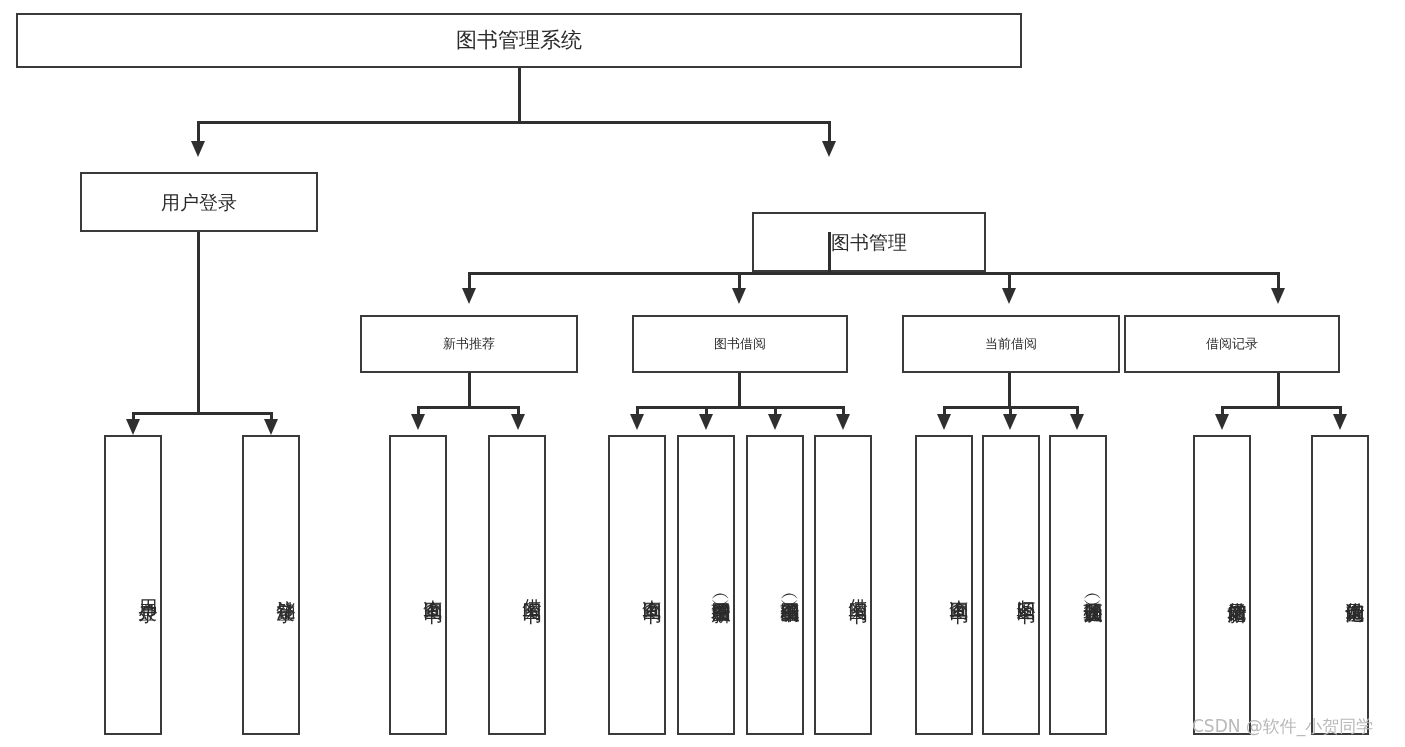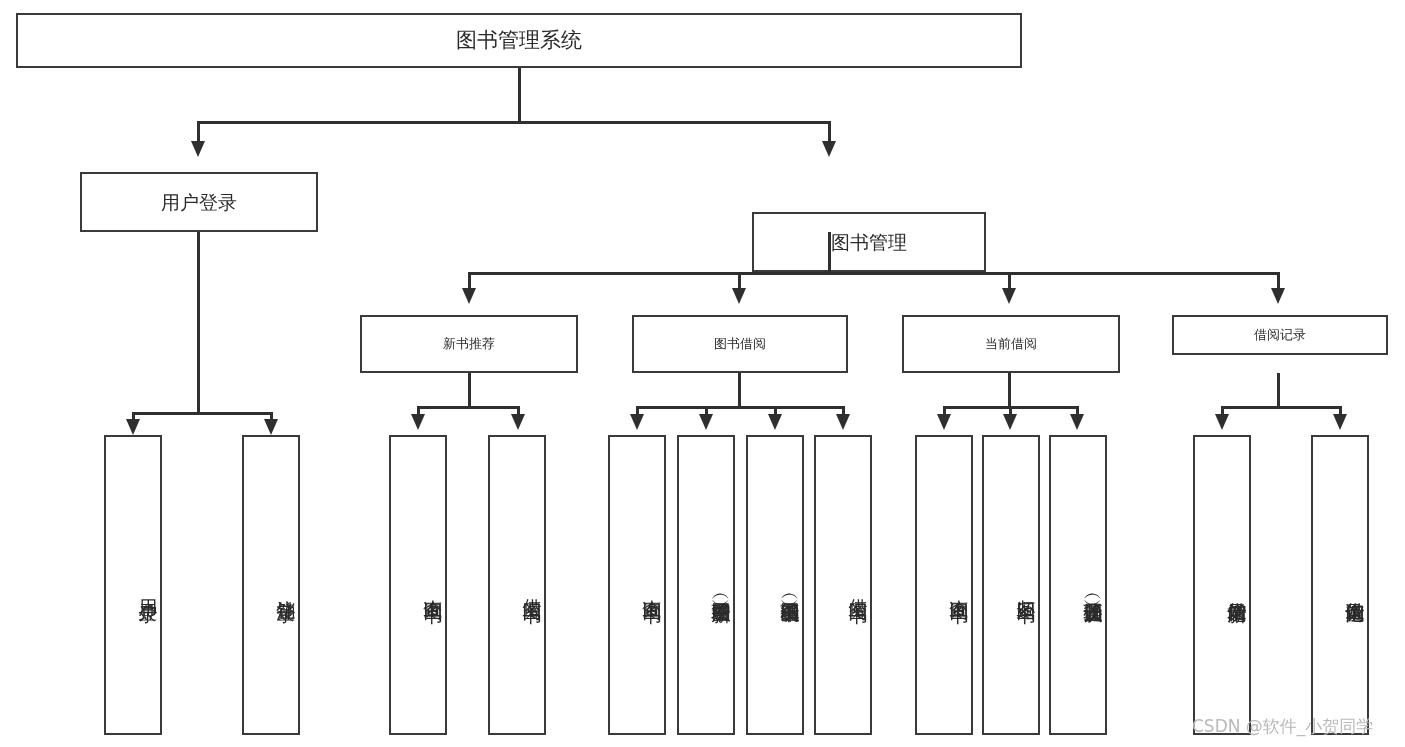--- a/index.html
+++ b/index.html
@@ -117,21 +117,21 @@
   <div class="vline" style="left:738px; top:272px; height:18px;"></div>
   <div class="arrow" style="left:732px; top:288px;"></div>
   <div class="vline" style="left:1008px; top:272px; height:18px;"></div>
   <div class="arrow" style="left:1002px; top:288px;"></div>
   <div class="vline" style="left:1277px; top:272px; height:18px;"></div>
   <div class="arrow" style="left:1271px; top:288px;"></div>
 
   <div class="node level3" style="left:360px; top:315px; width:218px; height:58px;">新书推荐</div>
   <div class="node level3" style="left:632px; top:315px; width:216px; height:58px;">图书借阅</div>
   <div class="node level3" style="left:902px; top:315px; width:218px; height:58px;">当前借阅</div>
-  <div class="node level3" style="left:1172px; top:315px; width:216px; height:40px;">借阅记录</div>
+  <div class="node level3" style="left:1124px; top:315px; width:216px; height:58px;">借阅记录</div>
 
   <div class="vline" style="left:468px; top:373px; height:34px;"></div>
   <div class="hline" style="left:418px; top:406px; width:101px;"></div>
   <div class="vline" style="left:417px; top:406px; height:10px;"></div>
   <div class="arrow" style="left:411px; top:414px;"></div>
   <div class="vline" style="left:517px; top:406px; height:10px;"></div>
   <div class="arrow" style="left:511px; top:414px;"></div>
 
   <div class="node leaf" style="left:389px; top:435px; width:58px; height:300px;">查询图书</div>
   <div class="node leaf" style="left:488px; top:435px; width:58px; height:300px;">借阅图书</div>

